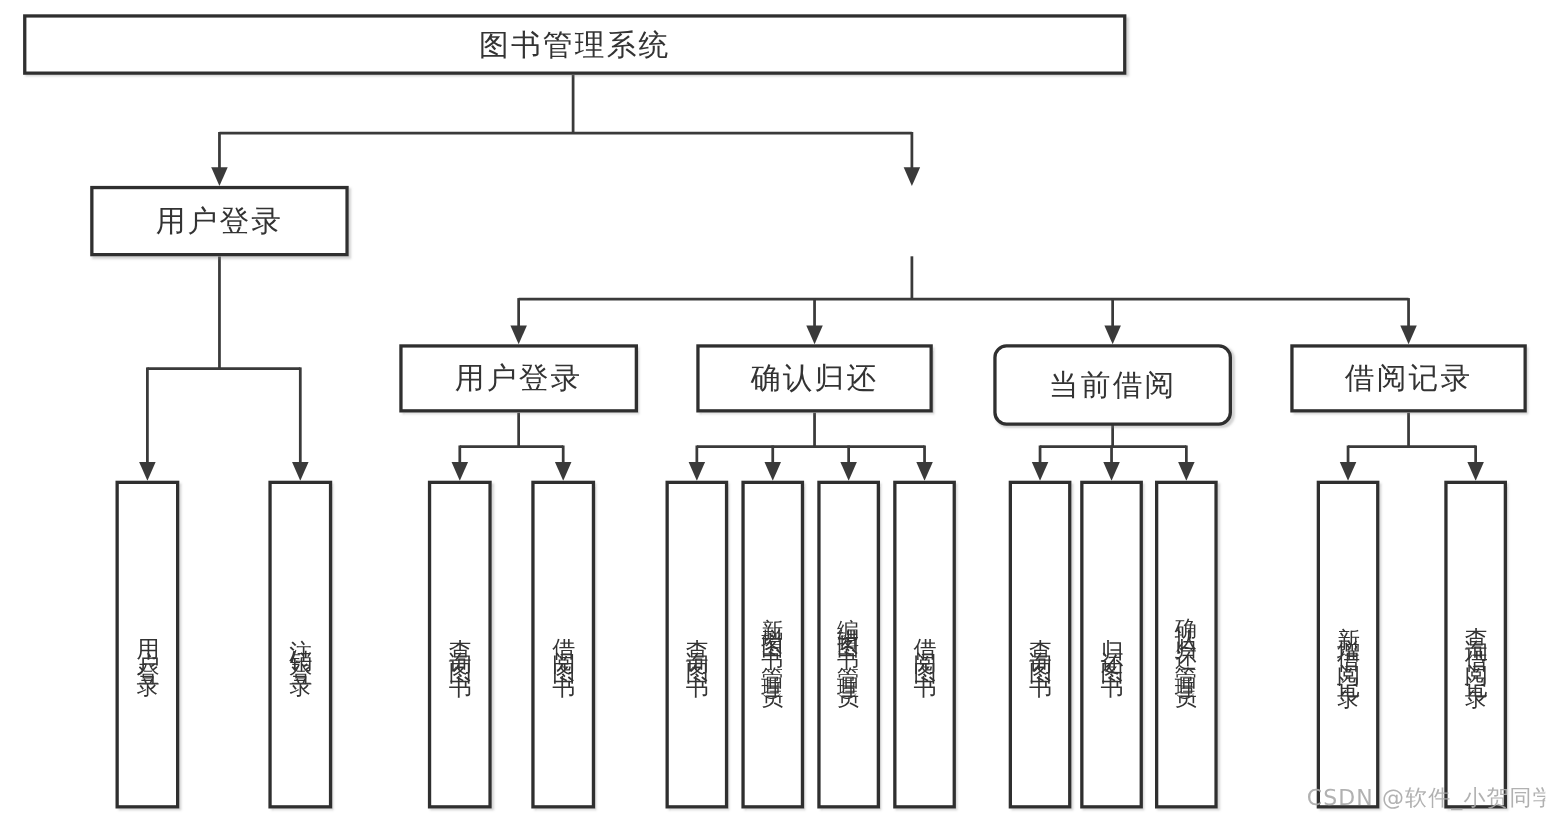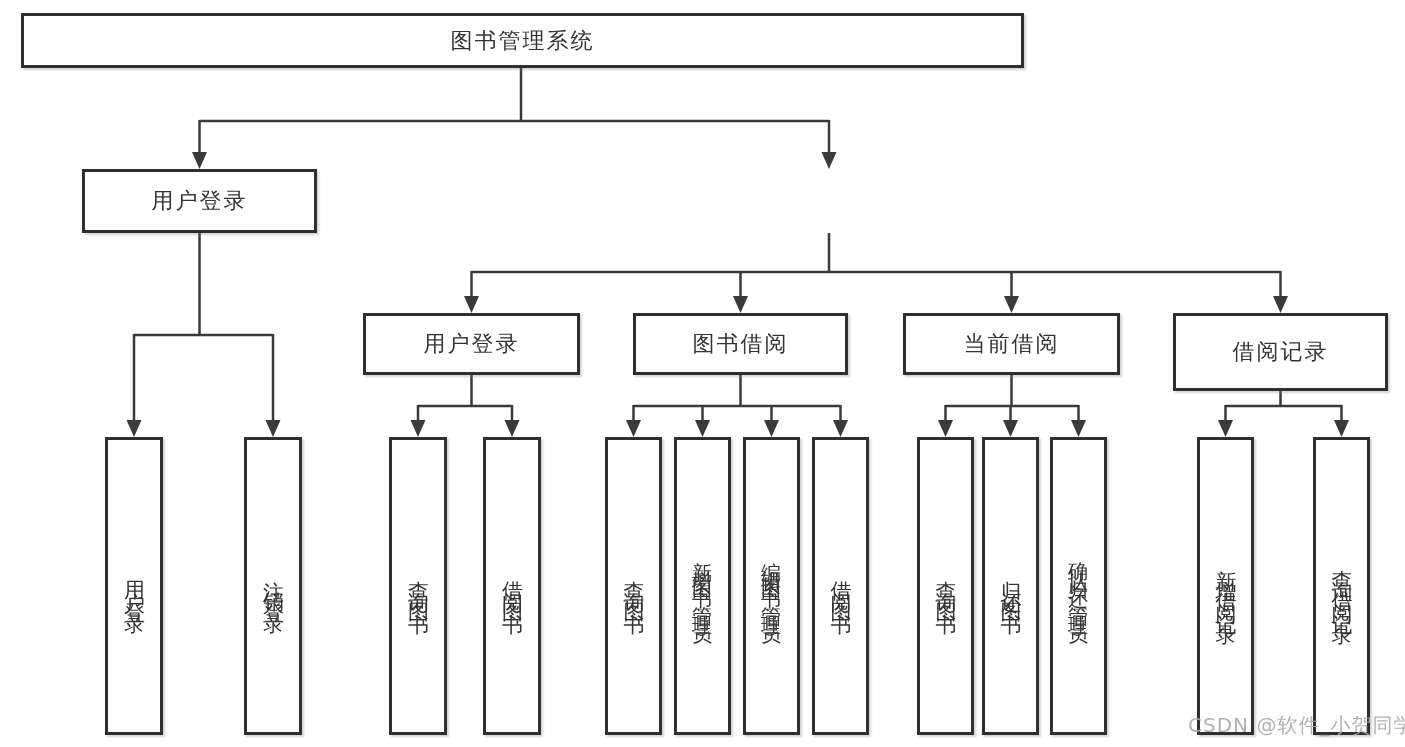--- a/index.html
+++ b/index.html
@@ -13,38 +13,38 @@
   #wires{position:absolute;left:0;top:0;width:1405px;height:747px;}
   .node{
     position:absolute;
     box-sizing:border-box;
     background:#ffffff;
     border:3px solid #2f2f2f;
     box-shadow:2px 2px 2px rgba(130,130,130,0.35);
     display:flex;align-items:center;justify-content:center;
     color:#333333;
   }
-  .hbox{font-size:22px;letter-spacing:2px;white-space:nowrap;}
+  .hbox{font-size:27px;letter-spacing:2px;white-space:nowrap;}
   .vbox span{
     writing-mode:vertical-rl;
     text-orientation:mixed;
     font-size:21px;
     letter-spacing:11px;
     line-height:1;
     white-space:nowrap;
   }
   .vbox.dense span{font-size:20px;letter-spacing:9px;}
   
   #n-root   {left:21px;  top:13px;  width:1003px;height:55px;}
   #n-login  {left:82px;  top:169px; width:235px; height:64px;}
   #n-mgmt   {left:711px; top:169px; width:236px; height:64px;}
   #n-rec    {left:363px; top:313px; width:217px; height:62px;}
   #n-borrow {left:633px; top:313px; width:215px; height:62px;}
-  #n-current{left:903px; top:313px; width:217px; height:62px;}
-  #n-history{left:1173px;top:313px; width:215px; height:78px;}
+  #n-current{left:903px; top:313px; width:217px; height:74px;border-radius:12px;}
+  #n-history{left:1173px;top:313px; width:215px; height:62px;}
   .leaf{top:437px;height:298px;width:58px;}
   #n-leaf-login      {left:105px;}
   #n-leaf-logout     {left:244px;}
   #n-leaf-rec-query  {left:389px;}
   #n-leaf-rec-borrow {left:483px;}
   #n-leaf-bor-query  {left:605px;width:57px;}
   #n-leaf-bor-add    {left:674px;width:57px;}
   #n-leaf-bor-edit   {left:743px;width:57px;}
   #n-leaf-bor-borrow {left:812px;width:57px;}
   #n-leaf-cur-query  {left:917px;width:57px;}
@@ -120,21 +120,21 @@
       <polygon points="1078.5,437 1071,420 1086,420" fill="#3a3a3a"></polygon>
       <polygon points="1225.5,437 1218,420 1233,420" fill="#3a3a3a"></polygon>
       <polygon points="1341.5,437 1334,420 1349,420" fill="#3a3a3a"></polygon>
     </svg>
 
   <div class="node hbox" id="n-root">图书管理系统</div>
 
   <div class="node hbox" id="n-login">用户登录</div>
 
   <div class="node hbox" id="n-rec">用户登录</div>
-  <div class="node hbox" id="n-borrow">图书借阅</div>
+  <div class="node hbox" id="n-borrow">确认归还</div>
   <div class="node hbox" id="n-current">当前借阅</div>
   <div class="node hbox" id="n-history">借阅记录</div>
 
   <div class="node vbox leaf" id="n-leaf-login">
       <span>用户登录</span>
     </div>
   <div class="node vbox leaf" id="n-leaf-logout">
       <span>注销登录</span>
     </div>
 

